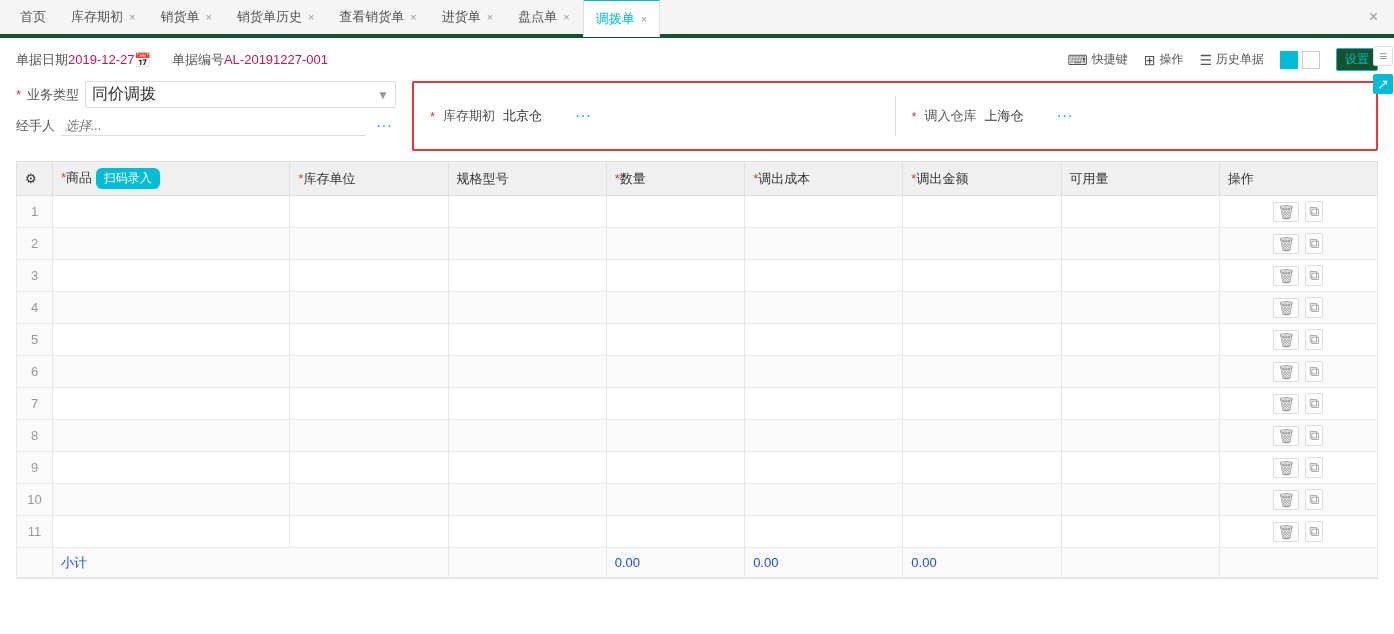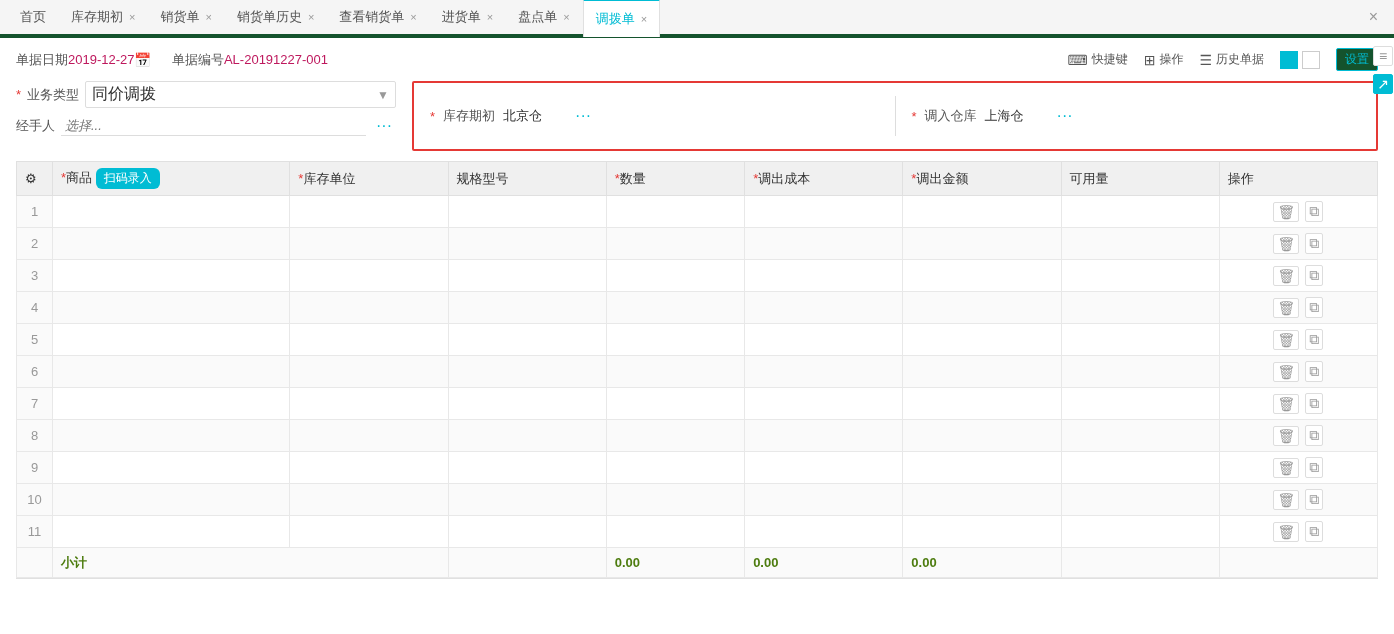--- a/index.html
+++ b/index.html
@@ -195,22 +195,22 @@
     }
     .data-table tr:nth-child(even) td { background: #fafafa; }
     .data-table .row-num {
       text-align: center;
       color: #999;
       background: #fafafa;
       width: 36px;
     }
     .data-table .subtotal-row td {
       background: #fef9ec;
-      font-weight: 700;
-      color: #4d7c0f;
+      font-weight: 400;
+      color: #1d4ed8;
     }
     .required-col { color: #e53935; }
 
     
     .scan-btn {
       background: #00bcd4;
       color: #fff;
       border: none;
       border-radius: 6px;
       padding: 2px 8px;

